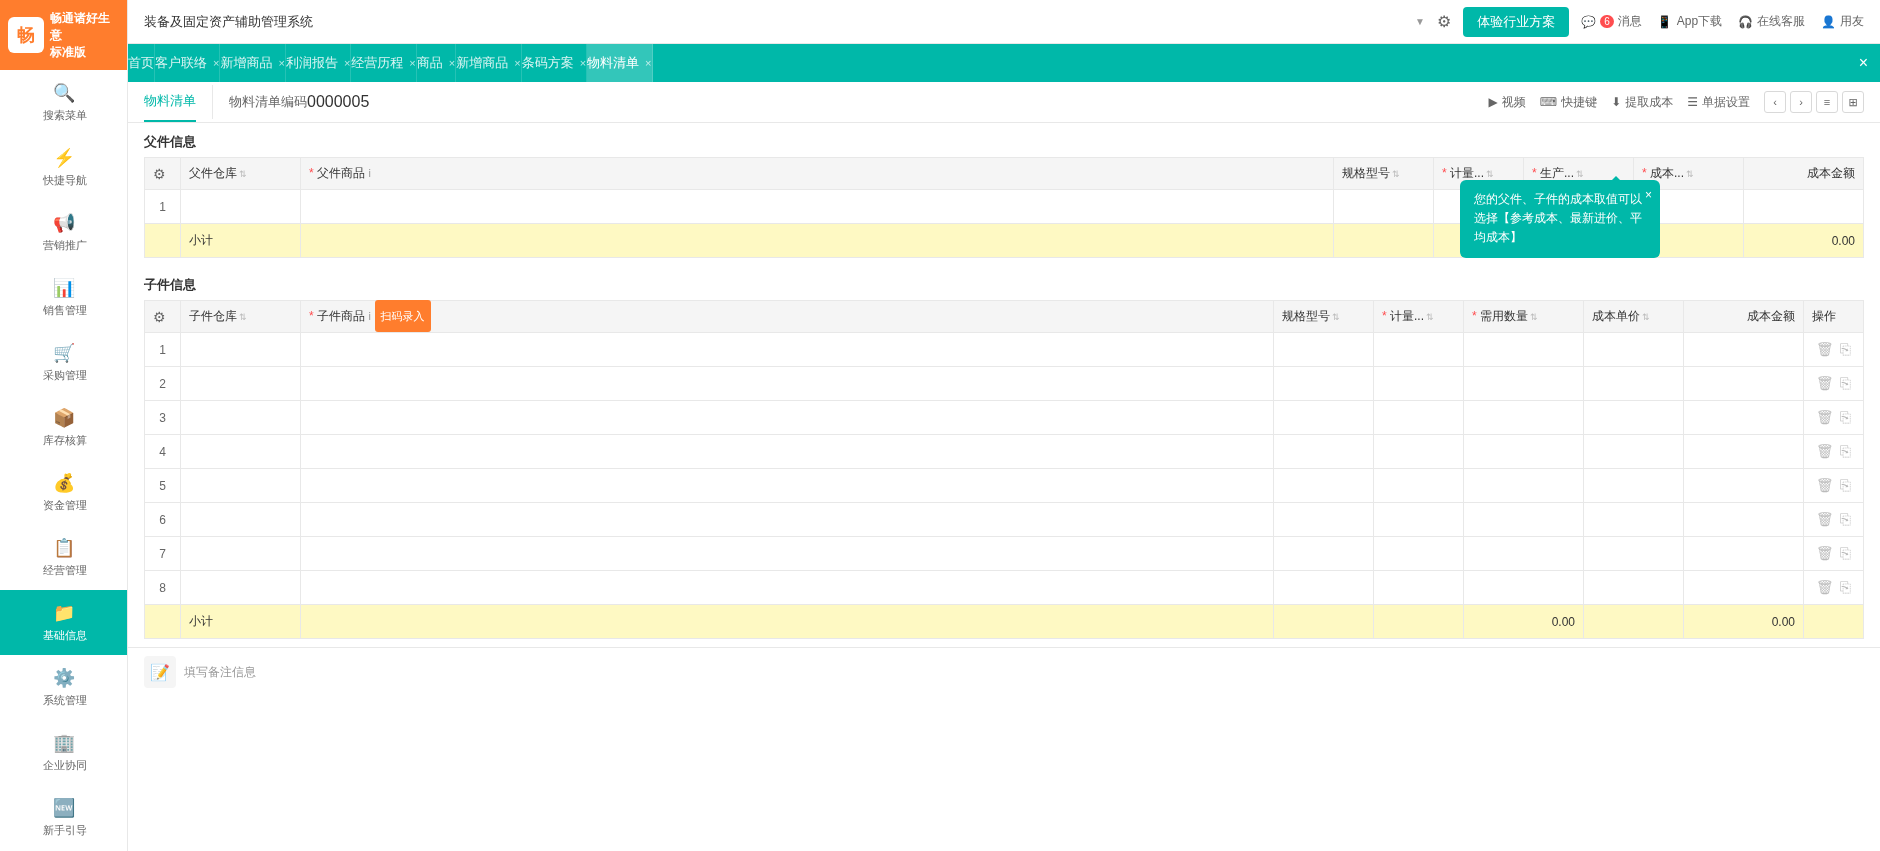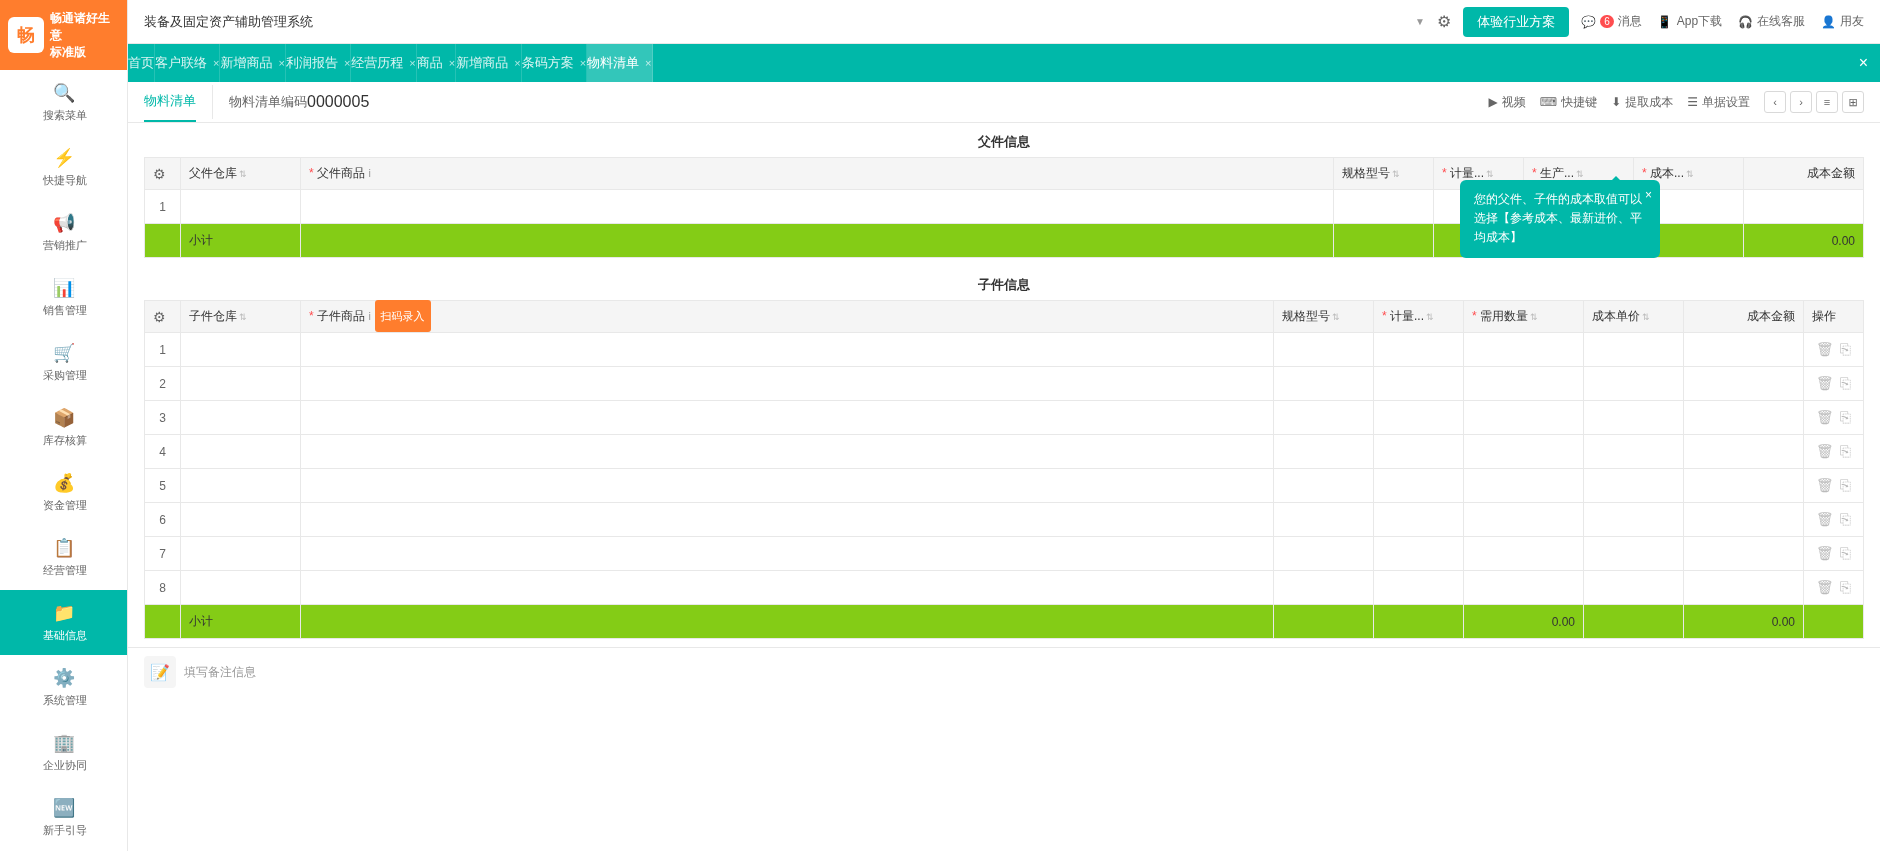--- a/index.html
+++ b/index.html
@@ -38,27 +38,27 @@
     .nav-close-all { margin-left: auto; padding: 0 12px; color: #fff; cursor: pointer; font-size: 16px; }
 
     
     .content-area { flex: 1; background: #fff; overflow: auto; position: relative; }
     .toolbar-item { display: flex; align-items: center; gap: 4px; color: #666; font-size: 12px; cursor: pointer; }
     .toolbar-nav { display: flex; gap: 4px; }
     .toolbar-nav-btn { width: 22px; height: 22px; border: 1px solid #d9d9d9; border-radius: 3px; display: flex; align-items: center; justify-content: center; cursor: pointer; color: #666; font-size: 11px; }
 
     
     .section { padding: 0 16px 8px; }
-    .section-title { font-size: 13px; font-weight: 600; color: #333; padding: 10px 0 6px; text-align: center; }
+    .section-title { font-size: 13px; font-weight: 600; color: #333; padding: 10px 0 6px; }
 
     
     .data-table { width: 100%; border-collapse: collapse; font-size: 12px; }
     .data-table th { background: #f5f5f5; border: 1px solid #e8e8e8; padding: 7px 8px; text-align: left; color: #333; font-weight: 500; white-space: nowrap; }
     .data-table td { border: 1px solid #e8e8e8; padding: 6px 8px; color: #333; height: 34px; }
-    .data-table tr.subtotal td { background: #84cc16; font-weight: 500; }
+    .data-table tr.subtotal td { background: #fef9c3; font-weight: 500; }
     .data-table td.num-cell { color: #666; text-align: center; }
     .data-table td.amount { text-align: right; }
     .th-gear { font-size: 14px; color: #666; cursor: pointer; }
     .th-sort { color: #bbb; font-size: 9px; cursor: pointer; margin-left: 2px; }
 
     
     .scan-btn { background: #ff7d2d; color: #fff; font-size: 11px; padding: 10px 6px; border-radius: 3px; white-space: nowrap; }
 
     
     .action-icons { display: flex; gap: 6px; justify-content: center; }

